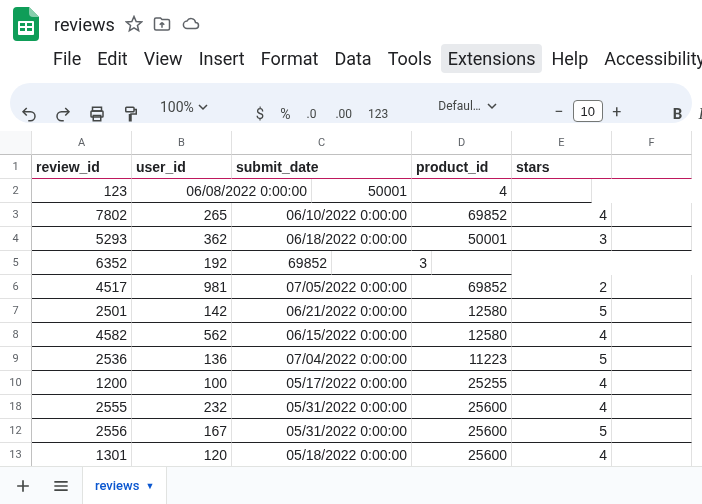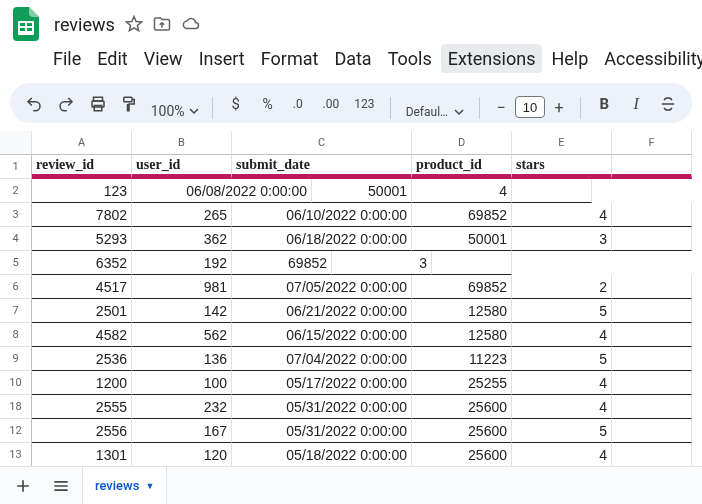--- a/index.html
+++ b/index.html
@@ -14,42 +14,42 @@
   .doc-title { font-size: 18px; color:#202124; letter-spacing:0; }
   .title-icons { display:flex; gap:10px; color:#5f6368; }
   .title-icons span { display:inline-flex; }
   
   
   .menubar { display:flex; gap:2px; padding: 2px 0 6px 46px; font-size:18px; color:#202124; }
   .menuitm { padding:4px 7px; border-radius:4px; cursor:pointer; }
   .menuitm.active { background:#e8eaed; }
   
   
-  .toolbar { margin: 4px 10px 8px 10px; background:#edf2fa; border-radius: 24px; padding: 4px 10px; display:flex; align-items:flex-end; gap:3px; height:40px; }
+  .toolbar { margin: 4px 10px 8px 10px; background:#edf2fa; border-radius: 24px; padding: 16px 10px; display:flex; align-items:flex-start; gap:16px; height:40px; }
   .tbtn { width:30px; height:30px; border-radius:4px; display:inline-flex; align-items:center; justify-content:center; color:#444746; cursor:pointer; }
   .tsep { width:1px; height:22px; background:#c7c7c7; margin:0 6px; }
   .zoom { display:flex; align-items:center; gap:4px; font-size:14px; color:#444746; padding:0 4px;}
   .font-select { display:flex; align-items:center; gap:6px; font-size:12px; color:#444746; padding:0 6px; max-width:72px;}
   .font-name { white-space:nowrap; overflow:hidden; text-overflow:ellipsis; max-width:50px;}
   .fontsize { display:flex; align-items:center; gap:2px; }
   .fs-btn { width:24px; height:24px; display:inline-flex; align-items:center; justify-content:center; color:#444746; cursor:pointer; font-size:16px;}
   .fs-input { width:30px; height:22px; border:1px solid #747775; border-radius:4px; text-align:center; font-size:13px; color:#202124; background:#fff; }
   .bold { font-weight:700; font-size:15px;}
   .italic { font-style:italic; font-family: serif; font-size:16px;}
   
   
   .grid-wrap { position:relative; }
   .corner { position:absolute; left:0; top:0; width:32px; height:24px; background:#f8f9fa; border-right:1px solid #e1e1e1; border-bottom:1px solid #c0c0c0;}
   .col-hdrs { display:flex; margin-left:32px; height:24px; background:#fff;}
   .col-h { border-right:1px solid #e1e1e1; border-bottom:1px solid #c0c0c0; display:flex; align-items:center; justify-content:center; font-size:11px; color:#5f6368; background:#fff;}
   .rows { }
   .row { display:flex; height:24px; }
   .row-h { width:32px; border-right:1px solid #c0c0c0; border-bottom:1px solid #e1e1e1; display:flex; align-items:center; justify-content:center; font-size:11px; color:#5f6368; background:#fff;}
   .cell { border-right:1px solid #e1e1e1; border-bottom:1px solid #202124; padding:0 4px; display:flex; align-items:center; font-size:14px; font-family: Arial, sans-serif; overflow:hidden; white-space:nowrap;}
-  .hdr-row .cell { font-weight:700; border-bottom:5px solid #be185d; justify-content:flex-start;font-family:Liberation Serif, serif;}
+  .hdr-row .cell { font-weight:700; border-bottom:1px solid #be185d; justify-content:flex-start;}
   .num { justify-content:flex-end; }
   .colA{width:100px;} .colB{width:100px;} .colC{width:180px;} .colD{width:100px;} .colE{width:100px;} .colF{width:80px;}
   
   .row.last .cell { border-bottom:1px solid #e1e1e1; }
   .row.half { height:10px; }
   .row.half .cell { border-bottom:1px solid #e1e1e1; }
   
   
   .hscroll { margin:2px 10px 0 32px; height:12px; background:#f1f1f1; border-radius:6px; position:relative;}
   .hscroll-thumb { position:absolute; left:0; top:0; height:12px; width:360px; background:#dadce0; border-radius:6px;}

